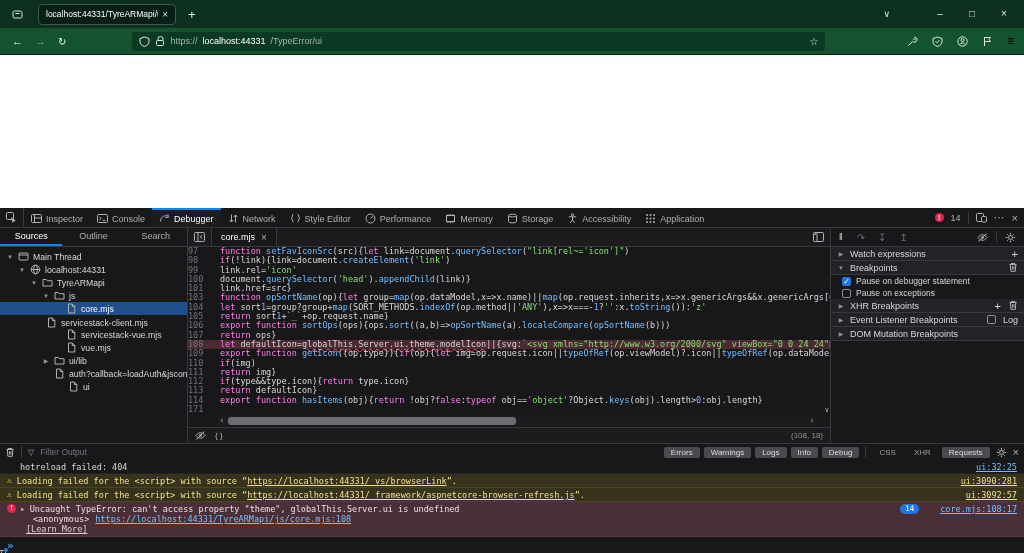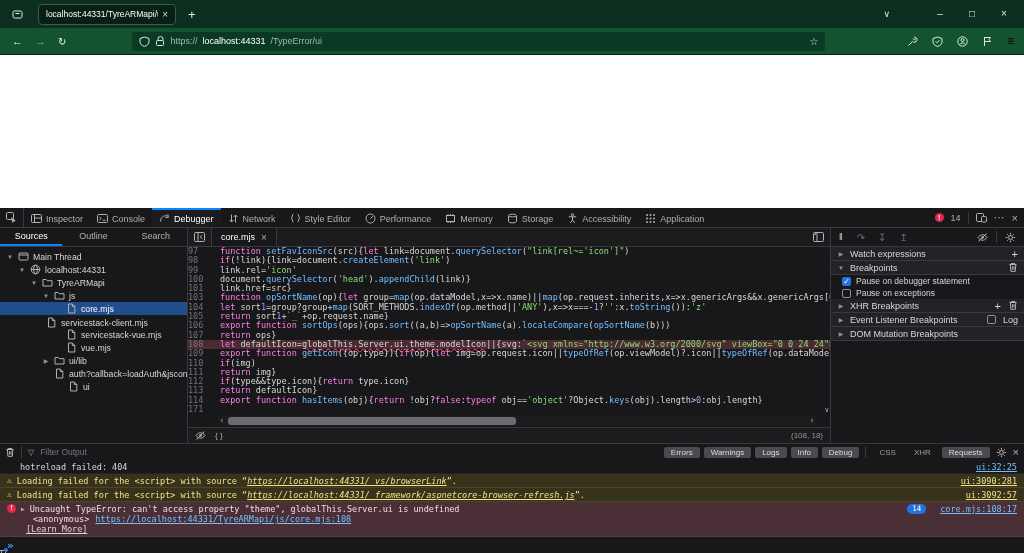--- a/index.html
+++ b/index.html
@@ -86,27 +86,27 @@
 .console-filter{height:17px;border-top:1px solid #38383d;display:flex;align-items:center;gap:6px;padding:0 5px}
 .cf-input{flex:1;background:transparent;border:none;outline:none;color:#d7d7db;font-size:8.5px;font-family:"Liberation Sans",sans-serif}
 .cf-input::placeholder{color:#757580}
 .fbtn{background:#4a4a4f;color:#dcdcde;padding:1px 7px;border-radius:2px;font-size:8px}
 .fbtn.off{background:transparent;color:#9f9fa3}
 .console-rows{height:93px;font-family:"DejaVu Sans Mono",monospace;font-size:8.5px;position:relative}
 .crow{display:flex;align-items:flex-start;padding:2px 7px 1px 7px;border-bottom:1px solid #242428;gap:5px;color:#d7d7db}
 .crow .loc{margin-left:auto;color:#75bfff;text-decoration:underline;white-space:nowrap}
 .crow.warn{background:#37321b;border-bottom-color:#4c451f;color:#f2e08e}
 .crow.warn .loc,.warnlink{color:#f2e08e}
-.warnlink{font-style:italic;text-decoration:underline}
+.warnlink{text-decoration:underline}
 .warn-tri{color:#ffca3a;font-size:8px;line-height:10px}
 .eblock{background:#4b2f36;border-bottom:1px solid #5c3a42;padding:2px 7px 2px 7px;color:#f0dde2}
 .eline1{display:flex;align-items:flex-start;gap:5px}
 .earrow{color:#c7a9b1;font-size:6px;line-height:10px}
 .badge{background:#2374e1;color:#fff;border-radius:6px;padding:0 5px;font-size:7.5px;line-height:10px;margin-left:auto}
-.eloc{color:#75bfff;text-decoration:underline;margin-left:9px;white-space:nowrap}
+.eloc{color:#75bfff;text-decoration:underline;margin-left:16px;white-space:nowrap}
 .stackline{padding-left:26px;display:flex;gap:6px}
 .stacklink{color:#75bfff;text-decoration:underline}
 .learnmore{padding-left:19px;text-decoration:underline;color:#e3cdd4}
 .prompt-row{display:flex;padding:3px 7px}
 .prompt{color:#4f9cff;font-weight:bold;font-size:11px;line-height:11px}
 .corner-icon{position:absolute;right:5px;bottom:4px}
 .dot{position:absolute;width:4px;height:4px;border-radius:50%;background:#0a84ff;right:-2px;top:-2px}
 .icon{display:inline-flex;align-items:center;position:relative}
 </style>
 </head>

